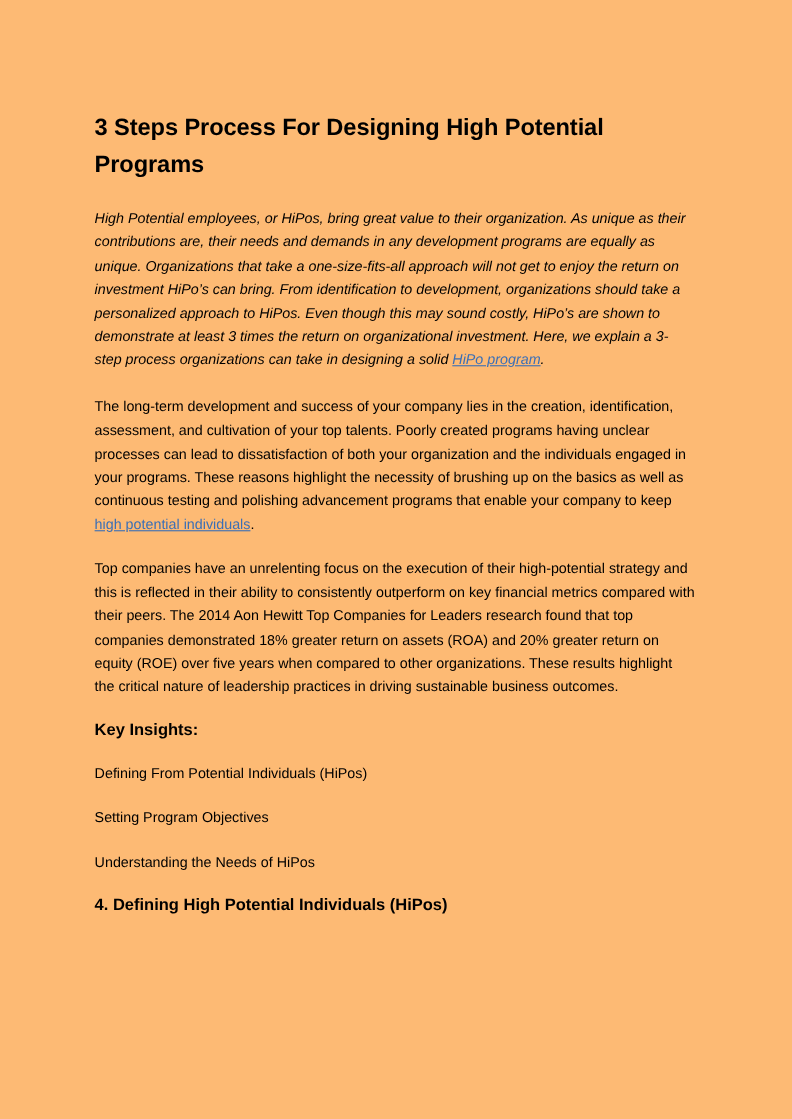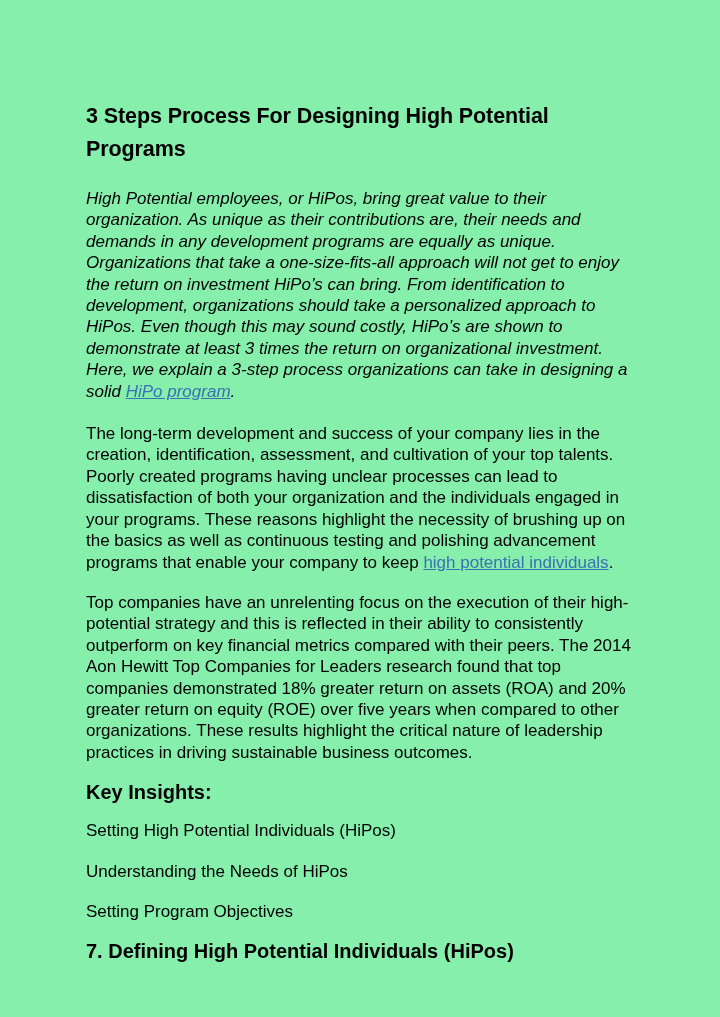--- a/index.html
+++ b/index.html
@@ -11,50 +11,50 @@
   body {
     width: 720px;
     height: 1017px;
     font-family: "Liberation Sans", sans-serif;
     color: #000000;
     -webkit-font-smoothing: antialiased;
   }
   .page {
     width: 720px;
     height: 1017px;
-    background: #86efac;
+    background: #fdba74;
     position: relative;
     box-sizing: border-box;
     padding: 100px 90px 0 86px;
     overflow: hidden;
   }
   .content {
     width: 546px;
   }
 
   h1.doc-title {
     font-size: 21.5px;
     font-weight: bold;
     line-height: 33px;
     letter-spacing: -0.1px;
     margin: 0 0 22px 0;
     color: #000;
     max-width: 470px;
   }
 
   h2.section-heading {
-    font-size: 20px;
+    font-size: 15px;
     font-weight: bold;
     line-height: 20px;
     margin: 0 0 18px 0;
     color: #000;
   }
 
   p {
-    font-size: 17px;
+    font-size: 13px;
     line-height: 21.4px;
     margin: 0 0 19px 0;
     color: #000;
     text-align: left;
   }
   p.intro {
     font-style: italic;
     margin-bottom: 21px;
   }
   p.list-line {
@@ -90,24 +90,24 @@
     <h1 class="doc-title">3 Steps Process For Designing High Potential Programs</h1>
 
     <p class="intro"><span>High Potential employees, or HiPos, bring great value to their organization. As unique as their contributions are, their needs and demands in any development programs are equally as unique. Organizations that take a one-size-fits-all approach will not get to enjoy the return on investment HiPo’s can bring. From identification to development, organizations should take a personalized approach to HiPos. Even though this may sound costly, HiPo’s are shown to demonstrate at least 3 times the return on organizational investment. Here, we explain a 3-step process organizations can take in designing a solid </span><a class="inline-link" href="#">HiPo program</a><span>.</span></p>
 
     <p><span>The long-term development and success of your company lies in the creation, identification, assessment, and cultivation of your top talents. Poorly created programs having unclear processes can lead to dissatisfaction of both your organization and the individuals engaged in your programs. These reasons highlight the necessity of brushing up on the basics as well as continuous testing and polishing advancement programs that enable your company to keep </span><a class="inline-link" href="#">high potential individuals</a><span>.</span></p>
 
     <p>Top companies have an unrelenting focus on the execution of their high-potential strategy and this is reflected in their ability to consistently outperform on key financial metrics compared with their peers. The 2014 Aon Hewitt Top Companies for Leaders research found that top companies demonstrated 18% greater return on assets (ROA) and 20% greater return on equity (ROE) over five years when compared to other organizations. These results highlight the critical nature of leadership practices in driving sustainable business outcomes.</p>
 
     <h2 class="section-heading gap-before-key">Key Insights:</h2>
 
-    <p class="list-line">Setting High Potential Individuals (HiPos)</p>
+    <p class="list-line">Defining From Potential Individuals (HiPos)</p>
+
+    <p class="list-line">Setting Program Objectives</p>
 
     <p class="list-line">Understanding the Needs of HiPos</p>
 
-    <p class="list-line">Setting Program Objectives</p>
-
-    <h2 class="section-heading gap-before-sec1">7. Defining High Potential Individuals (HiPos)</h2>
+    <h2 class="section-heading gap-before-sec1">4. Defining High Potential Individuals (HiPos)</h2>
 
 
 
   </div>
 </div>
 
 </body></html>

